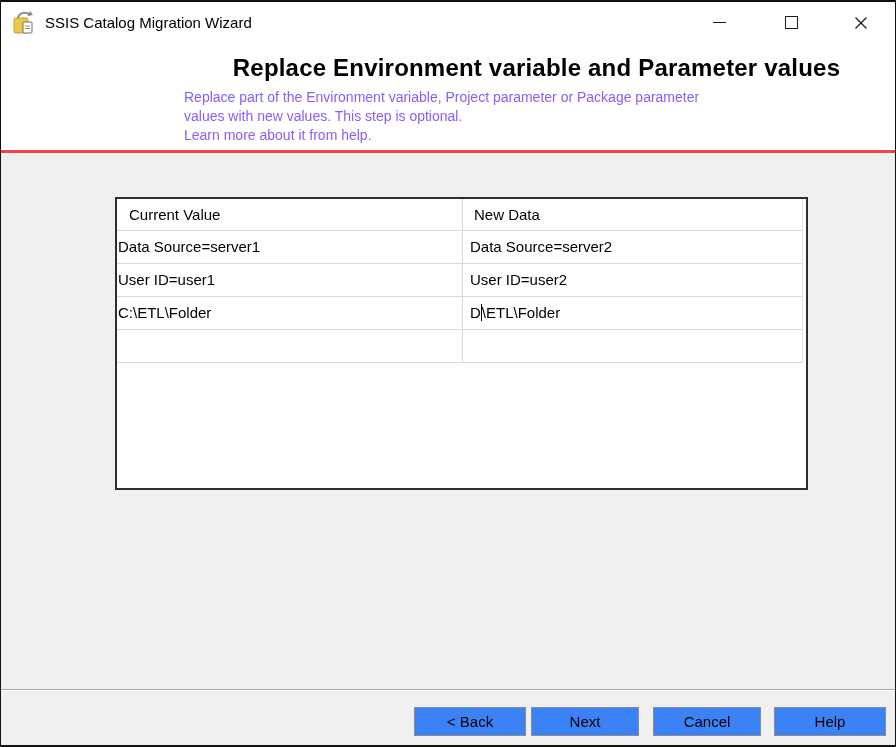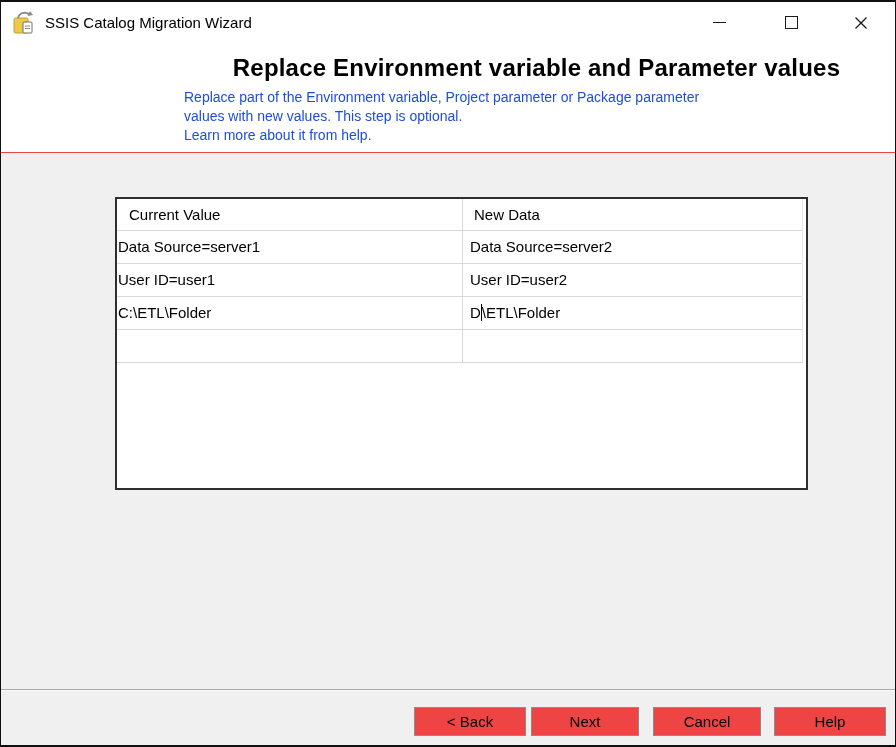--- a/index.html
+++ b/index.html
@@ -8,21 +8,21 @@
 
   .window {
     position:relative; width:896px; height:747px;
     background:#f0f0f0; overflow:hidden;
     border-style:solid; border-color:#101010; border-width:2px 1px 2px 1px;
   }
 
   
   .top-panel {
     position:absolute; left:0; top:0; width:100%; height:151px;
-    background:#ffffff; border-bottom:1px solid #ef4444;
+    background:#ffffff; border-bottom:3px solid #ef4444;
   }
 
   .titlebar { position:absolute; left:0; top:0; width:100%; height:42px; background:#ffffff; }
   .app-icon { position:absolute; left:10px; top:8px; width:26px; height:26px; }
   .title-text {
     position:absolute; left:44px; top:12px;
     font-size:15px; color:#000; white-space:nowrap;
   }
 
   .win-btn {
@@ -34,21 +34,21 @@
   .win-btn-close { left:837px; }
   .glyph-min { width:13px; height:0; border-top:1px solid #1b1b1b; }
   .glyph-max { width:13px; height:13px; border:1px solid #1b1b1b; background:transparent; }
 
   
   .heading-block { position:absolute; left:183px; top:52px; width:705px; }
   .page-title {
     font-size:24px; font-weight:700; color:#000; letter-spacing:0.2px;
     white-space:nowrap; line-height:28px;text-align:center;
   }
-  .page-desc { margin-top:6px; font-size:14px; color:#1d4ed8; line-height:19px; }
+  .page-desc { margin-top:6px; font-size:14px; color:#8b5cf6; line-height:19px; }
   .page-desc div { white-space:nowrap; }
 
   
   .grid {
     position:absolute; left:114px; top:195px; width:693px; height:293px;
     background:#ffffff; border:2px solid #2e2e2e;
     font-size:15px; color:#000;
   }
   .g-row { display:flex; height:33px; }
   .g-row.header { height:32px; }
@@ -68,21 +68,21 @@
     background:#000; vertical-align:-3px; margin:0 0 0 0;
   }
 
   
   .footer-sep {
     position:absolute; left:0; top:687px; width:100%; height:2px;
     border-top:1px solid #a9a9a9; background:#fafafa;
   }
   .btn {
     position:absolute; top:705px; height:29px;
-    background:#ef4444; border:1px solid #8c8c8c;
+    background:#3b82f6; border:1px solid #8c8c8c;
     font-family:"Liberation Sans","DejaVu Sans",sans-serif;
     font-size:15px; color:#000; text-align:center; line-height:27px;
     cursor:default;
   }
   .btn-back   { left:413px; width:112px; }
   .btn-next   { left:530px; width:108px; }
   .btn-cancel { left:652px; width:108px; }
   .btn-help   { left:773px; width:112px; }
 </style>
 </head>

